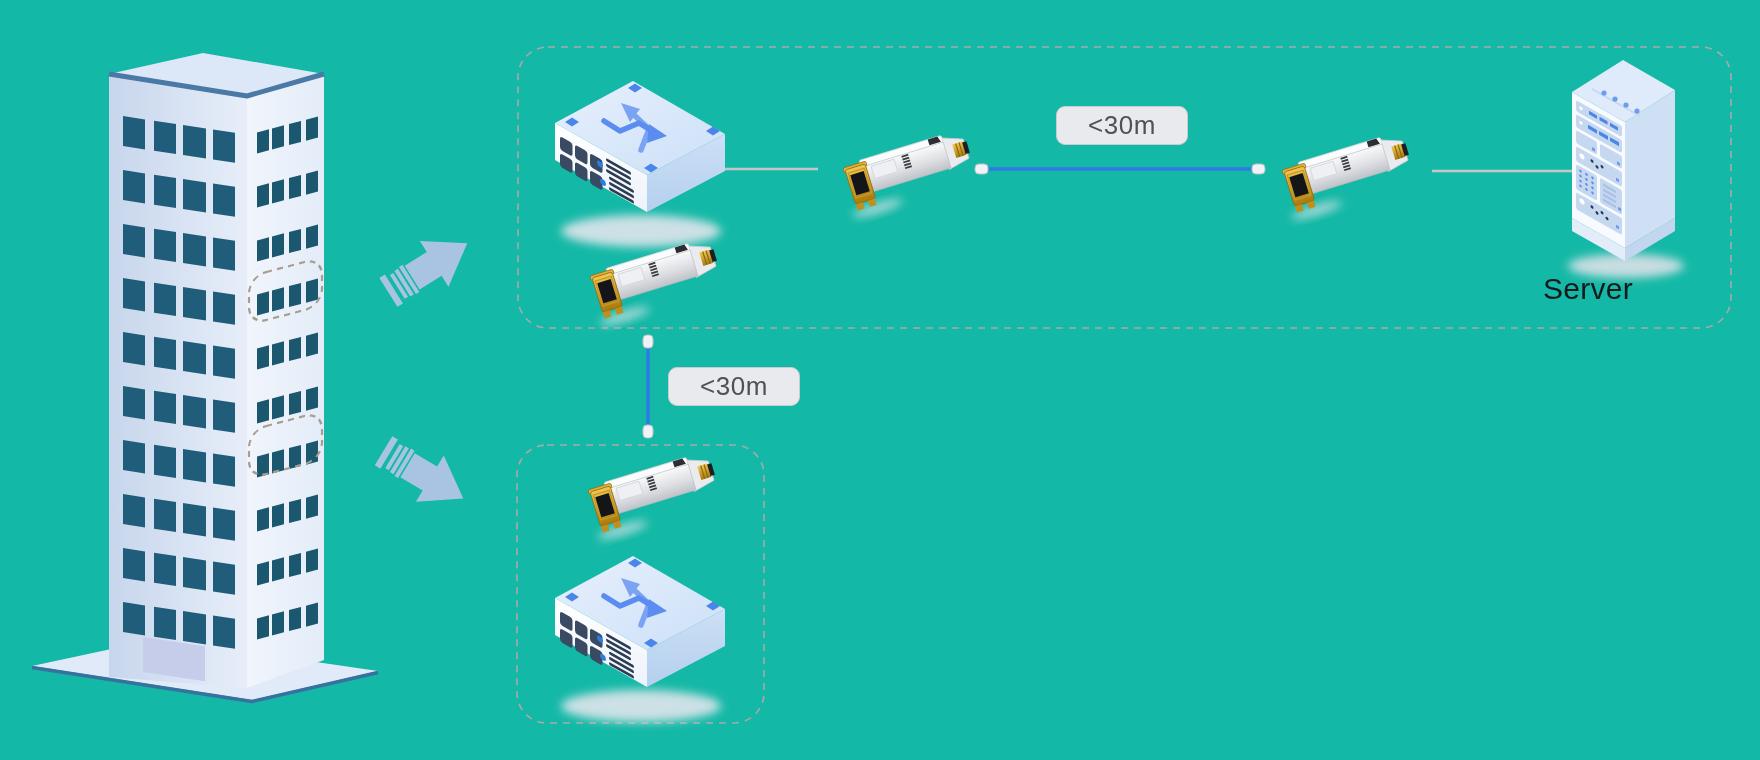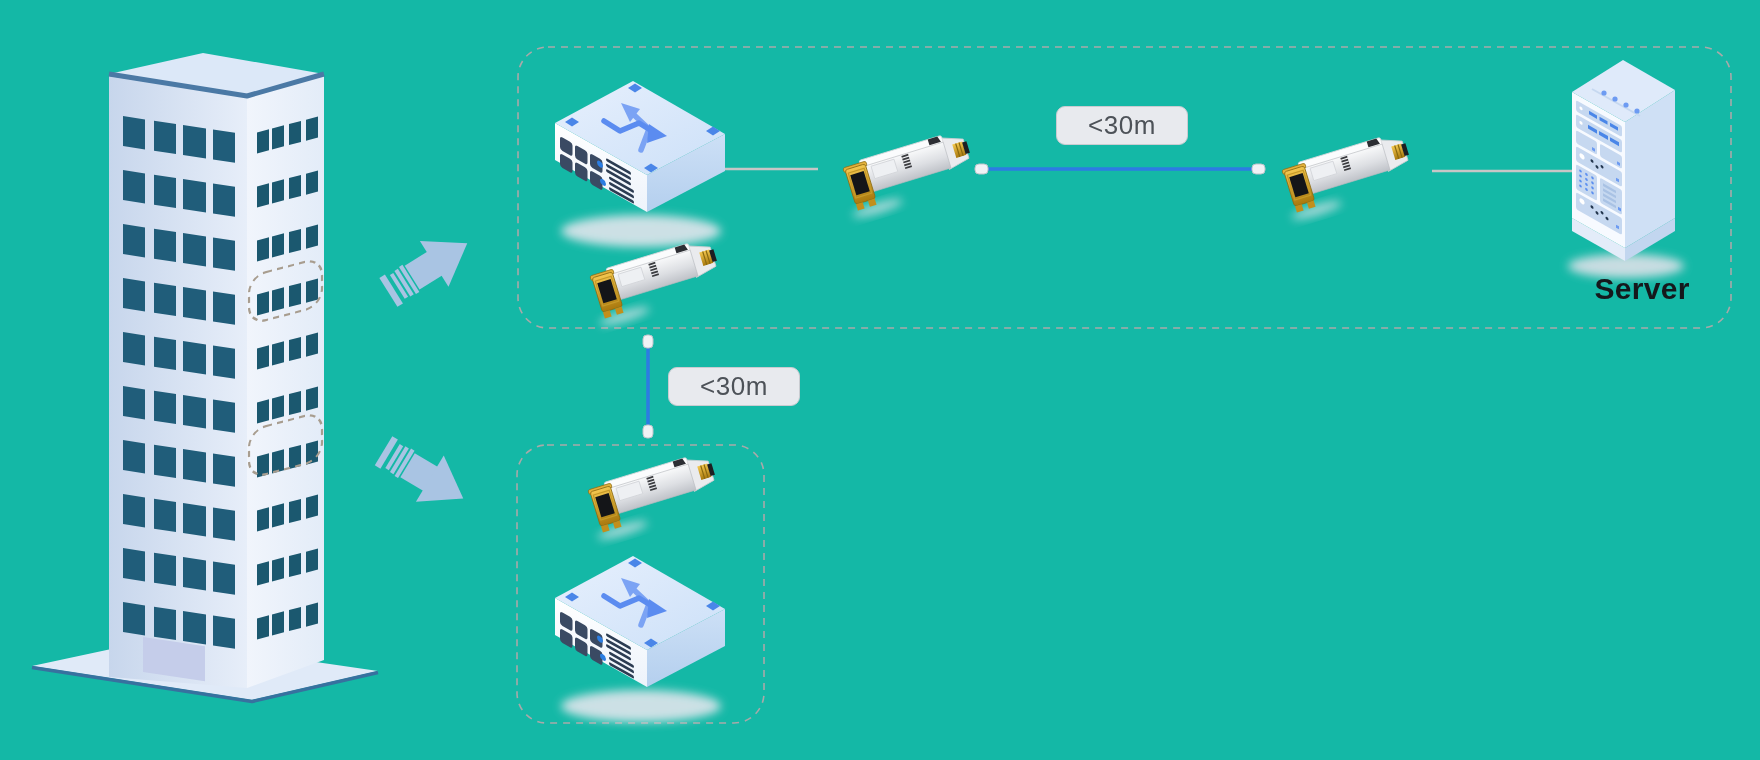--- a/index.html
+++ b/index.html
@@ -10,22 +10,22 @@
   #scene{position:absolute;left:0;top:0;}
   .pill{
     position:absolute;box-sizing:border-box;
     background:#e8eaee;border:1.5px solid #c9ccd1;border-radius:9px;
     color:#4d5258;font-size:26px;line-height:36px;text-align:center;
     letter-spacing:.5px;
   }
   #cable-label-top{left:1056px;top:106px;width:132px;height:39px;}
   #cable-label-vert{left:668px;top:367px;width:132px;height:39px;}
   #server-label{
-    position:absolute;left:1567px;top:272px;width:150px;
-    color:#15181c;font-size:30px;font-weight:700;text-align:center;
+    position:absolute;left:1513px;top:272px;width:150px;
+    color:#15181c;font-size:30px;font-weight:400;text-align:center;
     letter-spacing:.3px;
   }
 </style>
 </head>
 <body>
 
 <div id="stage">
 <svg id="scene" width="1760" height="760" viewBox="0 0 1760 760">
   <defs>
     <linearGradient id="gFront" x1="0" y1="0" x2="1" y2="0">

